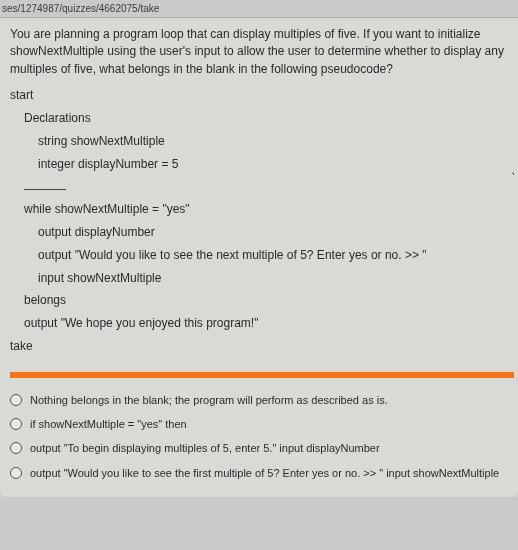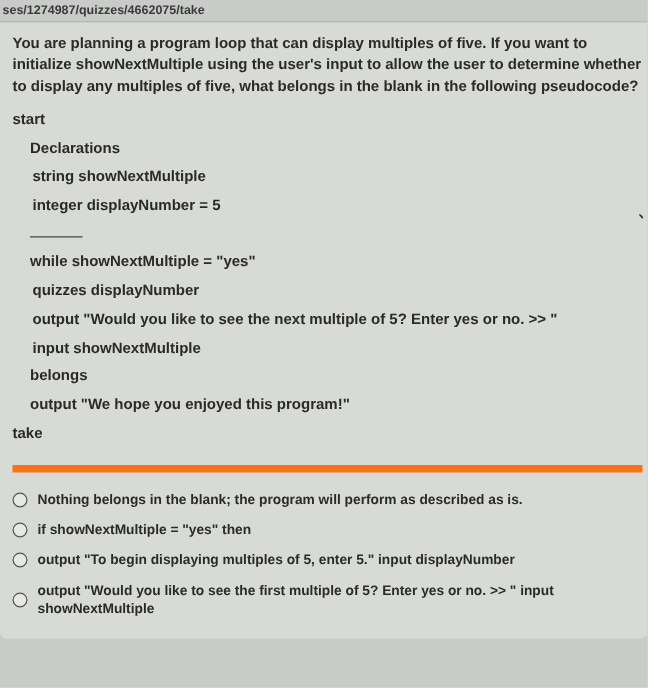--- a/index.html
+++ b/index.html
@@ -1,15 +1,15 @@
 <!DOCTYPE html>
 <html><head>
 <meta charset="utf-8">
 <style>
-  * { box-sizing: border-box; font-weight: bold; }
+  * { box-sizing: border-box; }
   body {
     margin: 0;
     padding: 0;
     width: 518px;
     height: 550px;
     font-family: Arial, Helvetica, sans-serif;
     background: #c8cbc8;
     color: #2a2a2a;
     overflow: hidden;
   }
@@ -30,21 +30,21 @@
   .question-stem {
     font-size: 12px;
     line-height: 1.45;
     margin-bottom: 6px;
   }
   .pseudo {
     font-size: 12px;
     line-height: 1.9;
   }
   .ind1 { margin-left: 14px; }
-  .ind2 { margin-left: 16px; }
+  .ind2 { margin-left: 28px; }
   .blank {
     display: inline-block;
     border-bottom: 1.5px solid #444;
     width: 42px;
     height: 0.9em;
     vertical-align: baseline;
   }
   .answers {
     margin-top: 14px;
     padding-top: 10px;
@@ -84,21 +84,21 @@
   <div class="pseudo">
     <div>start</div>
     <div class="ind1">Declarations</div>
     <div class="ind2">string showNextMultiple</div>
     <div class="ind2" style="position:relative">
       <span>integer displayNumber = 5</span>
       <span class="caret-mark" style="right:-10px;top:2px">、</span>
     </div>
     <div class="ind1"><span class="blank"></span></div>
     <div class="ind1">while showNextMultiple = "yes"</div>
-    <div class="ind2">quizzes displayNumber</div>
+    <div class="ind2">output displayNumber</div>
     <div class="ind2">output "Would you like to see the next multiple of 5? Enter yes or no. &gt;&gt; "</div>
     <div class="ind2">input showNextMultiple</div>
     <div class="ind1">belongs</div>
     <div class="ind1">output "We hope you enjoyed this program!"</div>
     <div>take</div>
   </div>
 
   <div class="answers">
     <div class="answer-row">
       <div class="radio"></div>

